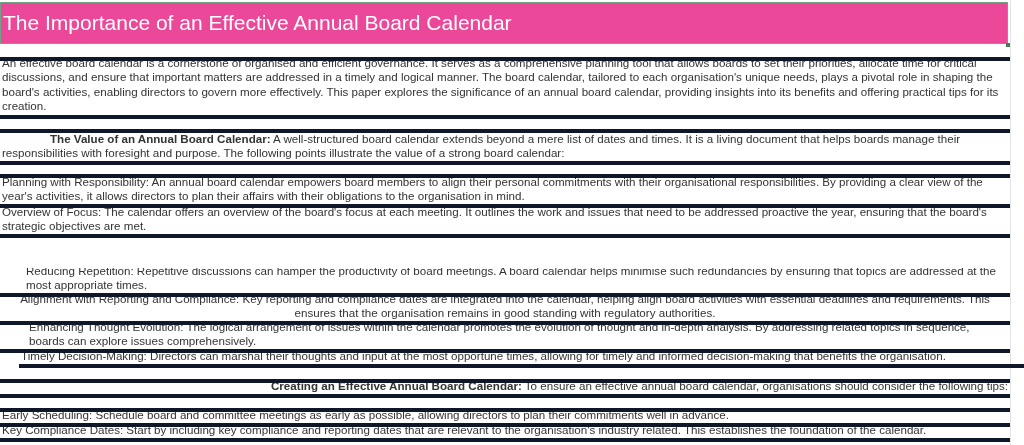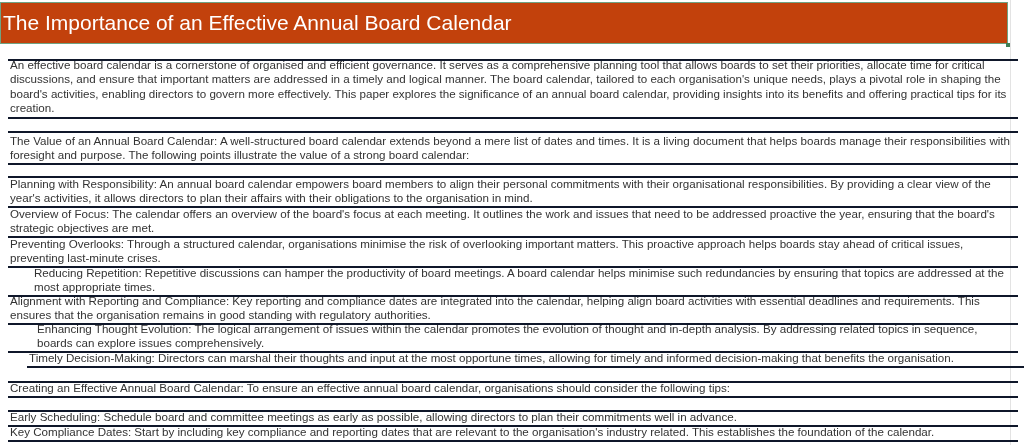--- a/index.html
+++ b/index.html
@@ -1,29 +1,29 @@
 <!DOCTYPE html>
 <html><head>
 <meta charset="utf-8">
 <style>
   html, body { margin:0; padding:0; background:#ffffff; }
   body { width:1024px; height:445px; overflow:hidden; position:relative;
          font-family:"Liberation Sans", sans-serif; color:#333333; }
   .sheet { position:absolute; left:0; top:0; width:1024px; height:445px; }
   .colline { position:absolute; left:1010px; top:0; width:1px; height:445px; background:#e3e3e3; }
   .title-cell { position:absolute; left:0; top:2px; width:1008px; height:42px;
-    background:#c2410c; border:1px solid #6fa383; box-sizing:border-box;
+    background:#ec4899; border:1px solid #6fa383; box-sizing:border-box;
     color:#ffffff; font-size:21px; line-height:40px; padding-left:2px; white-space:nowrap; }
   .title-handle { position:absolute; left:1006px; top:43px; width:4px; height:4px; background:#3f7f56; }
-  .row { position:absolute; left:8px; width:1010px; box-sizing:border-box;
-    border-bottom:2px solid #0f172a; font-size:11.6px; line-height:14.6px;
+  .row { position:absolute; left:0; width:1010px; box-sizing:border-box;
+    border-bottom:4px solid #0f172a; font-size:11.6px; line-height:14.6px;
     padding:0 2px; overflow:hidden; }
   .row.text { display:flex; align-items:flex-end; padding-bottom:0px; }
   .row .inner { width:100%; }
-  .bold { font-weight:normal; }
+  .bold { font-weight:bold;margin-left:48px; }
 </style>
 </head>
 <body>
 
 <div class="sheet">
   <div class="colline"></div>
 
   <div class="title-cell">
     <span>The Importance of an Effective Annual Board Calendar</span>
   </div>
@@ -42,39 +42,36 @@
   </div>
 
   <div class="row" style="top:165px;height:13px;"></div>
 
   <div class="row text" style="top:178px;height:30px;">
     <div class="inner">Planning with Responsibility: An annual board calendar empowers board members to align their personal commitments with their organisational responsibilities. By providing a clear view of the year's activities, it allows directors to plan their affairs with their obligations to the organisation in mind.</div>
   </div>
   <div class="row text" style="top:208px;height:30px;">
     <div class="inner">Overview of Focus: The calendar offers an overview of the board's focus at each meeting. It outlines the work and issues that need to be addressed proactive the year, ensuring that the board's strategic objectives are met.</div>
   </div>
-  <div class="row text" style="top:238px;height:30px;">
-    <div class="inner">Preventing Overlooks: Through a structured calendar, organisations minimise the risk of overlooking important matters. This proactive approach helps boards stay ahead of critical issues, preventing last-minute crises.</div>
-  </div>
   <div class="row text" style="top:268px;height:29px;padding-left:26px;">
     <div class="inner">Reducing Repetition: Repetitive discussions can hamper the productivity of board meetings. A board calendar helps minimise such redundancies by ensuring that topics are addressed at the most appropriate times.</div>
   </div>
-  <div class="row text" style="top:297px;height:28px;">
+  <div class="row text" style="top:297px;height:28px;text-align:center;">
     <div class="inner">Alignment with Reporting and Compliance: Key reporting and compliance dates are integrated into the calendar, helping align board activities with essential deadlines and requirements. This ensures that the organisation remains in good standing with regulatory authorities.</div>
   </div>
   <div class="row text" style="top:325px;height:28px;padding-left:29px;">
     <div class="inner">Enhancing Thought Evolution: The logical arrangement of issues within the calendar promotes the evolution of thought and in-depth analysis. By addressing related topics in sequence, boards can explore issues comprehensively.</div>
   </div>
   <div class="row text" style="top:353px;height:15px;margin-left:19px;">
     <div class="inner">Timely Decision-Making: Directors can marshal their thoughts and input at the most opportune times, allowing for timely and informed decision-making that benefits the organisation.</div>
   </div>
 
   <div class="row" style="top:368px;height:15px;"></div>
 
-  <div class="row text" style="top:383px;height:15px;">
+  <div class="row text" style="top:383px;height:15px;text-align:right;">
     <div class="inner"><span class="bold">Creating an Effective Annual Board Calendar:</span><span> To ensure an effective annual board calendar, organisations should consider the following tips:</span></div>
   </div>
 
   <div class="row" style="top:398px;height:14px;"></div>
 
   <div class="row text" style="top:412px;height:15px;">
     <div class="inner">Early Scheduling: Schedule board and committee meetings as early as possible, allowing directors to plan their commitments well in advance.</div>
   </div>
   <div class="row text" style="top:427px;height:15px;">
     <div class="inner">Key Compliance Dates: Start by including key compliance and reporting dates that are relevant to the organisation's industry related. This establishes the foundation of the calendar.</div>

